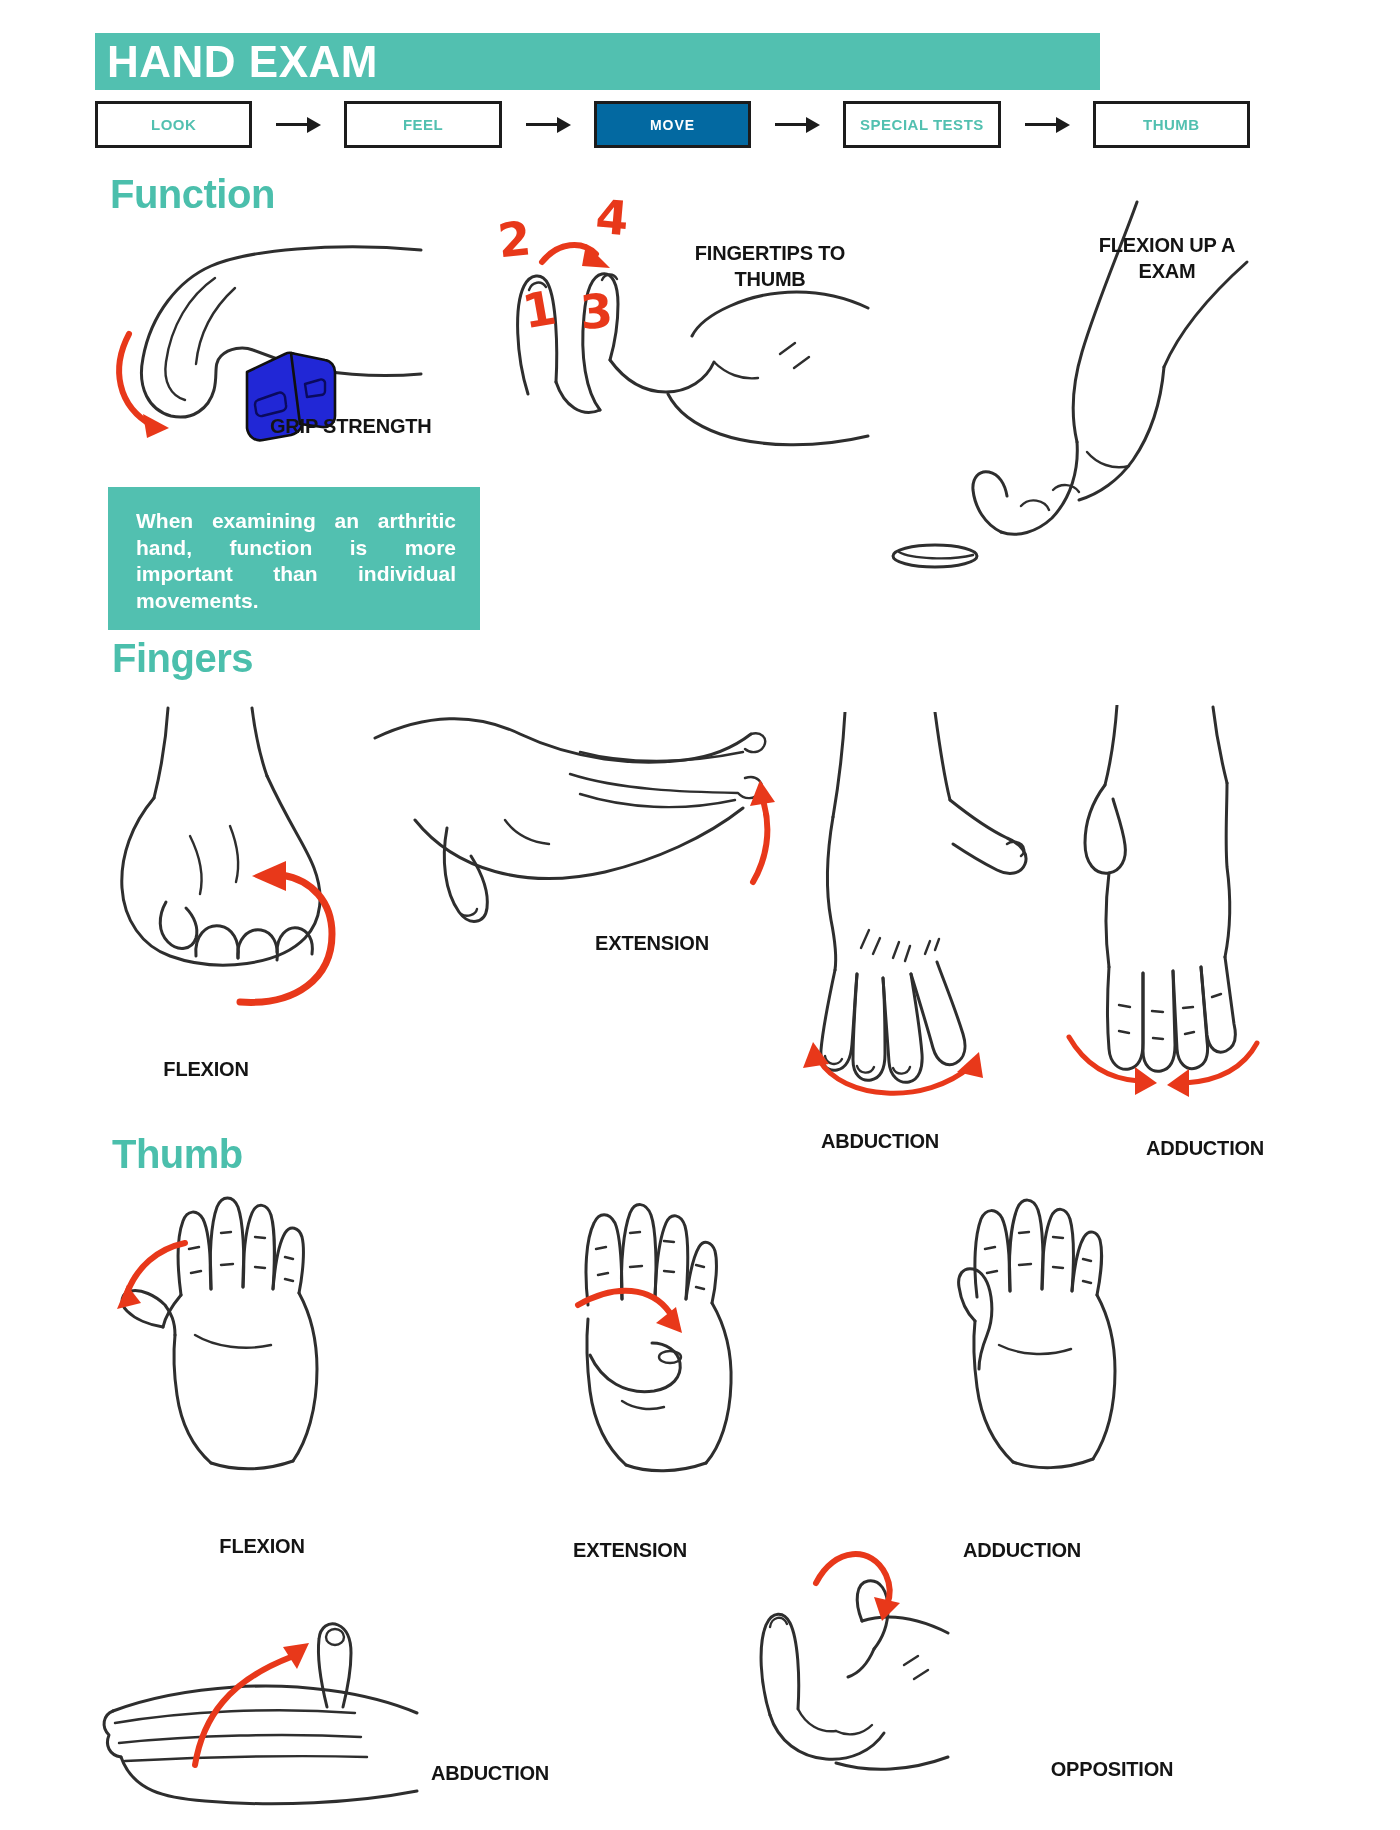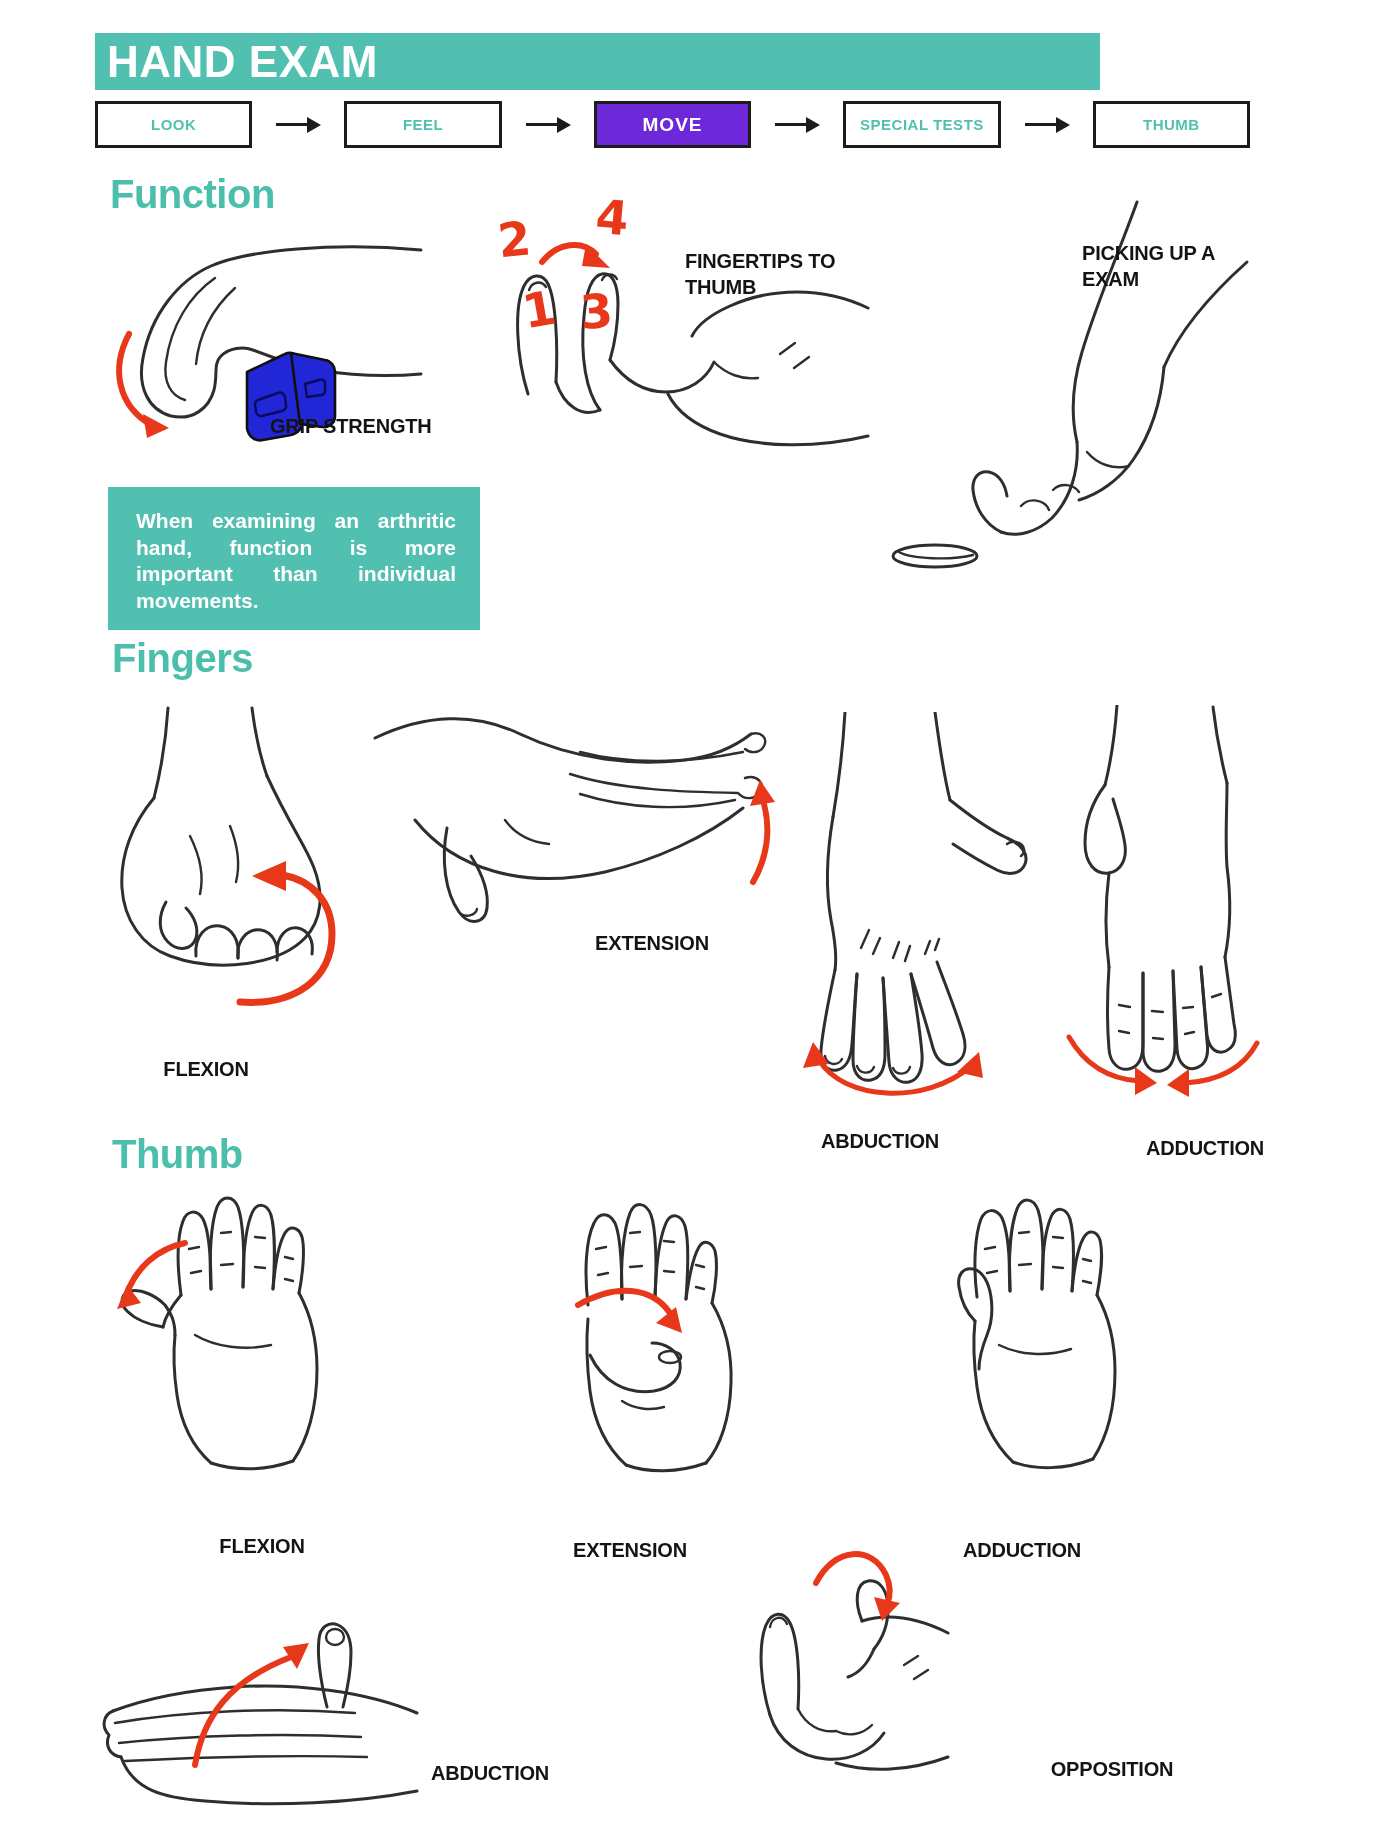--- a/index.html
+++ b/index.html
@@ -17,37 +17,37 @@
     margin:0 0 0 12px;font-size:44px;line-height:57px;color:#ffffff;
     font-weight:bold;letter-spacing:.5px;
   }
   
   .flow{left:95px;top:101px;width:1155px;height:47px;display:flex;align-items:stretch;gap:24px;}
   .flow-box{
     flex:1 1 0;border:3px solid #1c1c1c;background:#ffffff;display:flex;
     align-items:center;justify-content:center;font-weight:bold;font-size:15px;
     color:#52c0b0;letter-spacing:.5px;box-sizing:border-box;
   }
-  .flow-box.active{background:#6d28d9;color:#ffffff;font-size:19px;letter-spacing:1px;}
+  .flow-box.active{background:#0369a1;color:#ffffff;font-size:14px;letter-spacing:1px;}
   .flow-arrow{flex:0 0 44px;position:relative;}
   .flow-arrow::before{
     content:"";position:absolute;left:0;right:11px;top:50%;height:3px;margin-top:-1.5px;background:#1c1c1c;
   }
   .flow-arrow::after{
     content:"";position:absolute;right:-1px;top:50%;margin-top:-8px;width:0;height:0;
     border-left:14px solid #1c1c1c;border-top:8px solid transparent;border-bottom:8px solid transparent;
   }
   
   .section-heading{font-size:40px;font-weight:bold;color:#4bbfac;letter-spacing:-.5px;}
   
   .lbl{
     font-size:20px;font-weight:bold;color:#141414;letter-spacing:-.2px;white-space:nowrap;
   }
   .lbl.center{transform:translateX(-50%);margin-top:48px;}
-  .lbl.rightalign{text-align:left;white-space:normal;line-height:1.3;margin-top:8px;}
+  .lbl.rightalign{text-align:center;white-space:normal;line-height:1.3;}
   
   .callout{
     left:108px;top:487px;width:372px;background:#52c0b0;color:#ffffff;
     font-size:21px;font-weight:bold;line-height:1.27;text-align:justify;
     padding:21px 24px 15px 28px;box-sizing:border-box;
   }
   
   .fig svg{width:100%;height:100%;display:block;}
   .ink{stroke:#2e2e2e;stroke-width:3;fill:none;stroke-linecap:round;stroke-linejoin:round;}
   .ink-thin{stroke:#2e2e2e;stroke-width:2.4;fill:none;stroke-linecap:round;stroke-linejoin:round;}
@@ -130,21 +130,21 @@
     <path class="ink" d="M126,332 C110,324 100,308 98,290 C97,278 104,270 114,272 C124,274 130,284 132,296"></path>
     <path class="ink" d="M289,167 C286,202 276,234 258,260 C244,280 224,294 204,300"></path>
     <path class="ink-thin" d="M212,252 C222,264 238,270 254,266"></path>
     <path class="ink-thin" d="M146,306 a16,14 0 0 1 28,4"></path>
     <path class="ink-thin" d="M178,290 a16,14 0 0 1 26,2"></path>
     <ellipse class="ink" cx="60" cy="356" rx="42" ry="11" stroke-width="4"></ellipse>
     <path class="ink-thin" d="M24,352 a44,10 0 0 0 74,3"></path>
   </svg>
 </div>
 <div class="abs lbl rightalign" style="left:1082px;top:232px;width:170px;">
-  <div>PICKING UP A</div>
+  <div>FLEXION UP A</div>
   <div>EXAM</div>
 </div>
 
 <div class="abs callout">When examining an arthritic hand, function is more important than individual movements.</div>
 
 <div class="abs section-heading" style="left:112px;top:636px;">Fingers</div>
 
 <div class="abs fig" style="left:100px;top:706px;width:250px;height:300px;">
   <svg viewBox="0 0 250 300" xmlns="http://www.w3.org/2000/svg">
     <path class="ink" d="M68,2 C66,34 61,64 54,92"></path>

